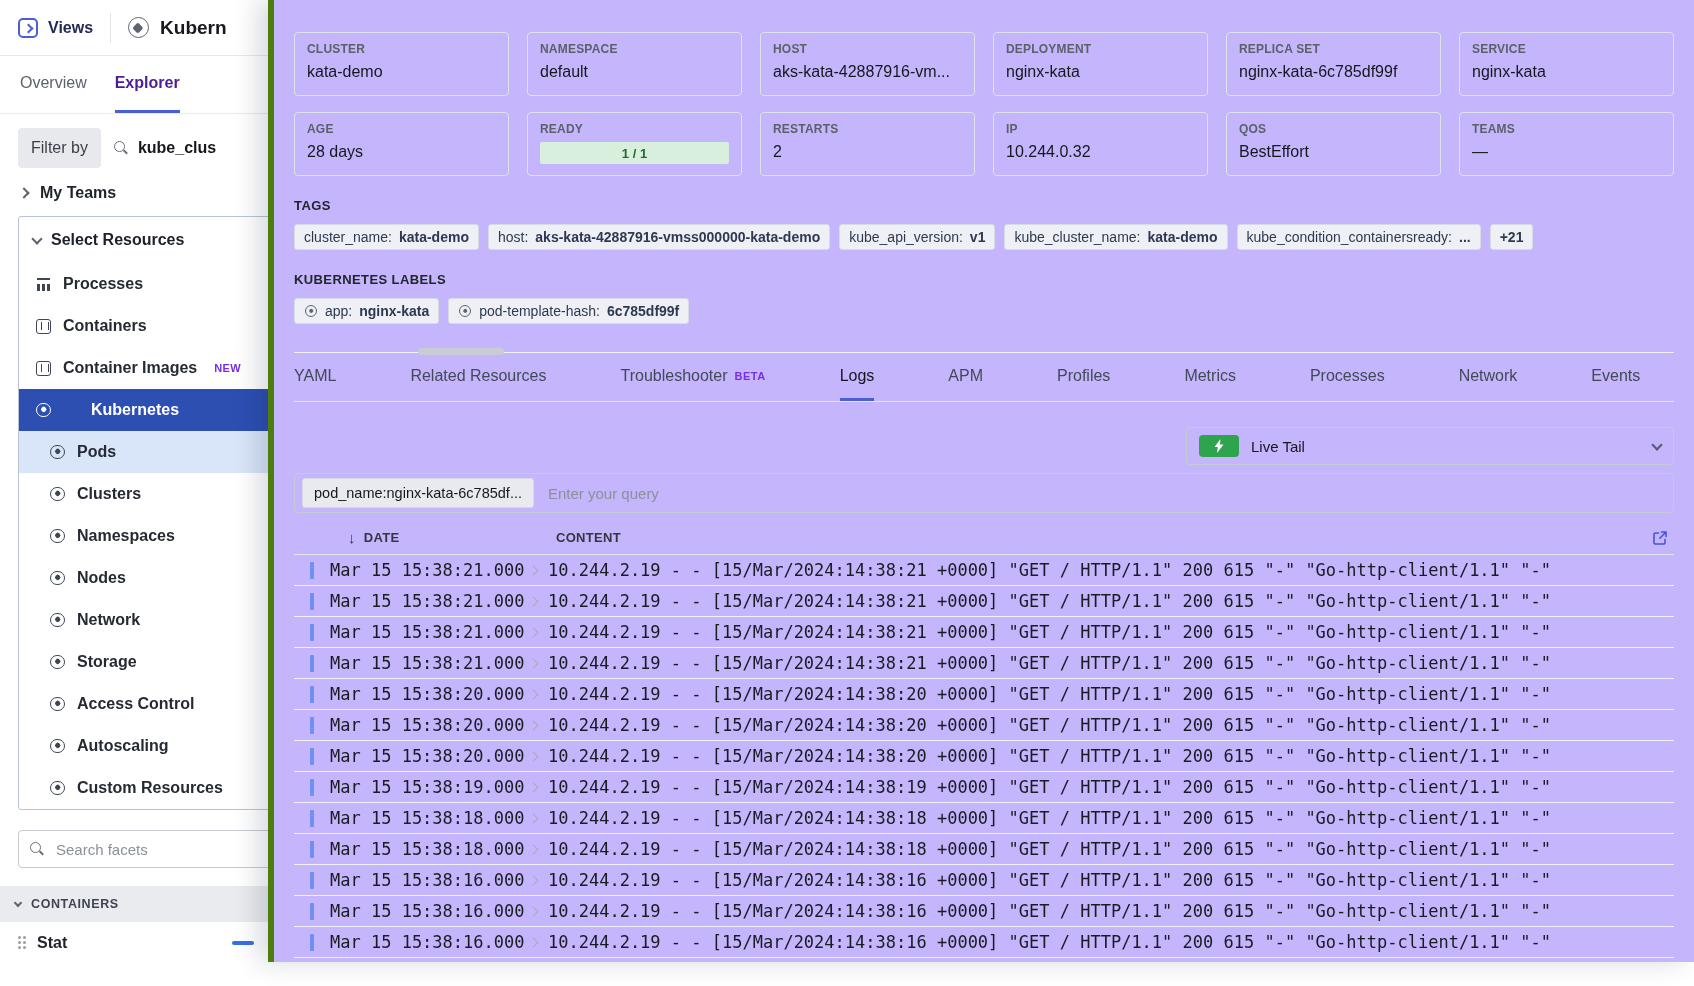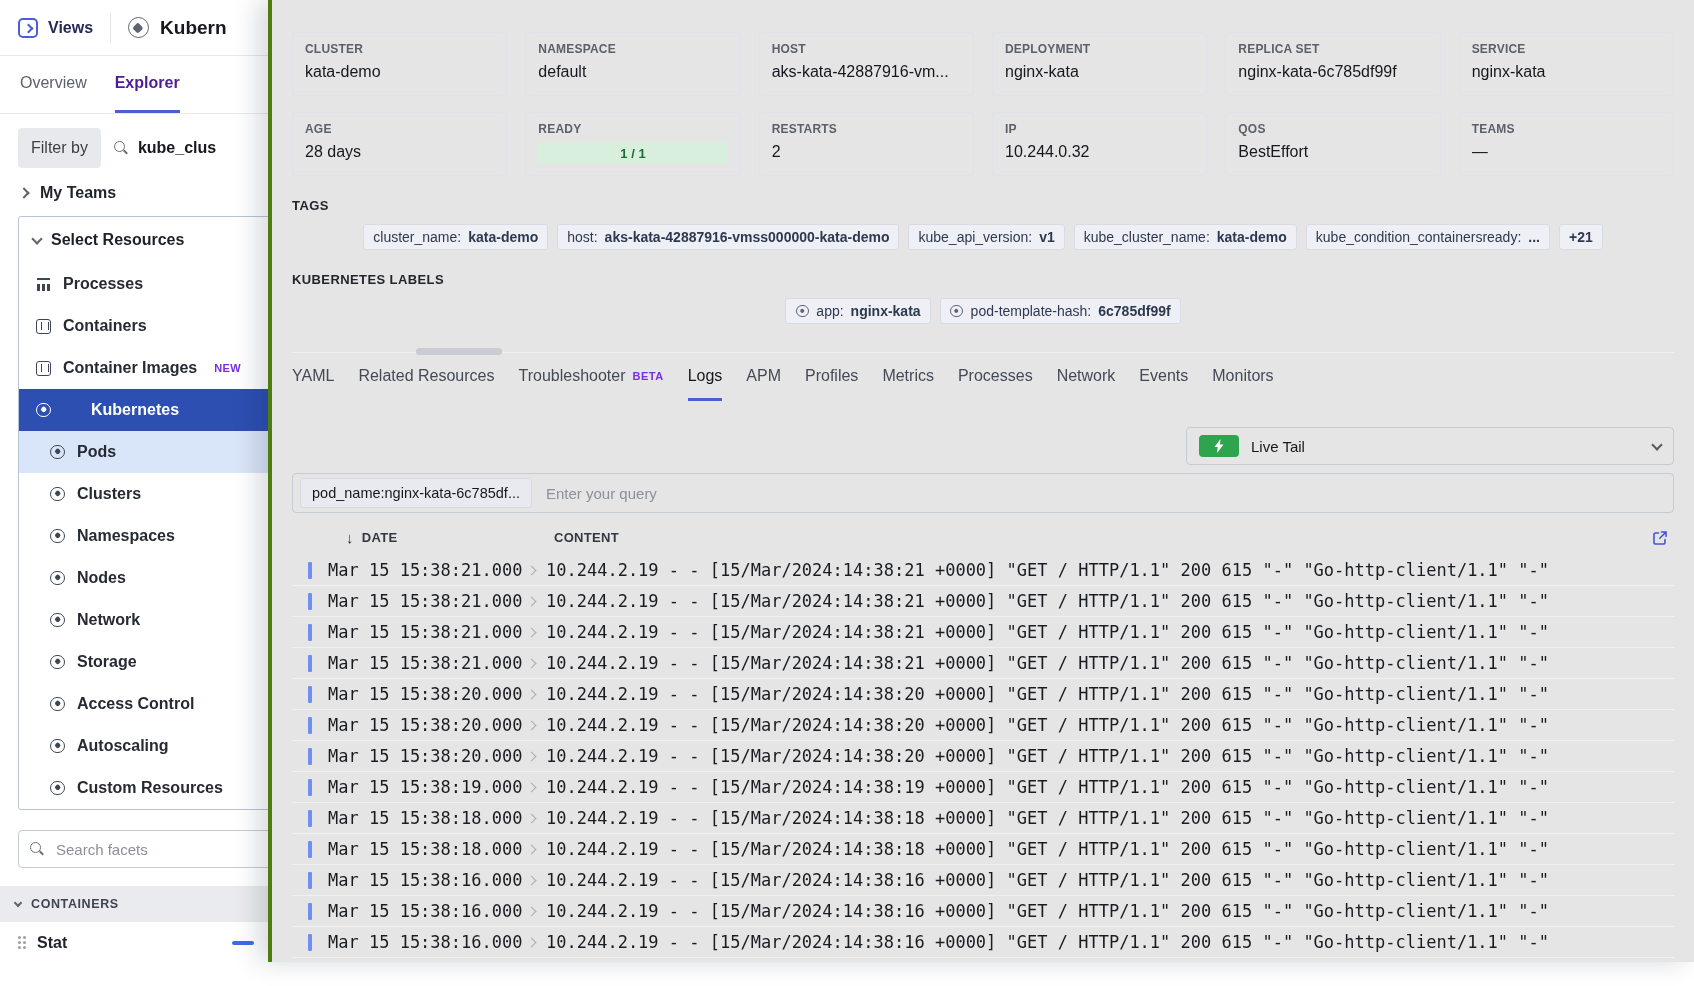--- a/index.html
+++ b/index.html
@@ -76,42 +76,42 @@
      padding-left:15px;font-size:12.5px;font-weight:700;letter-spacing:.6px;color:#3f4450;width:300px;}
 
   .facet-partial{display:flex;align-items:center;gap:10px;margin:12px 0 0 18px;width:264px;}
   .dots-icon{width:9px;height:14px;position:relative;flex:none;}
   .dots-icon::before{content:"";position:absolute;left:0;top:0;width:3px;height:3px;border-radius:50%;background:#9aa0a8;
      box-shadow:0 5px 0 #9aa0a8,0 10px 0 #9aa0a8,5px 0 0 #9aa0a8,5px 5px 0 #9aa0a8,5px 10px 0 #9aa0a8;}
   .facet-label{font-size:16px;font-weight:600;color:#1f242c;}
   .facet-spark{margin-left:auto;margin-right:28px;width:22px;height:4px;border-radius:2px;background:#3b6de8;}
 
   
-  .panel{position:absolute;left:268px;top:0;width:1426px;height:962px;background:#e5e5e5;z-index:10;
-         box-shadow:-10px 0 24px rgba(15,25,50,.16);border-left:4px solid #4d7c0f;}
+  .panel{position:absolute;left:268px;top:0;width:1426px;height:962px;background:#c4b5fd;z-index:10;
+         box-shadow:-10px 0 24px rgba(15,25,50,.16);border-left:6px solid #4d7c0f;}
   .panel-inner{padding:32px 20px 0 20px;height:100%;overflow:hidden;}
 
   .cards{display:grid;grid-template-columns:repeat(6,1fr);gap:16px 18px;}
   .card{border:1px solid #dfe2e8;border-radius:4px;padding:9px 12px 10px;min-height:64px;}
   .card-label{font-size:12px;font-weight:700;color:#5b6069;letter-spacing:.2px;white-space:nowrap;}
   .card-value{margin-top:7px;font-size:16px;color:#16181d;white-space:nowrap;overflow:hidden;text-overflow:ellipsis;}
   .card-progress{display:none;margin-top:6px;height:22px;background:var(--green-bg,#d9efdd);border-radius:2px;
      align-items:center;justify-content:center;font-size:13px;font-weight:600;color:#1e6b33;}
   .card.type-progress .card-progress{display:flex;}
 
   .section-label{margin-top:22px;font-size:13px;font-weight:700;letter-spacing:.4px;color:#22252b;}
-  .pills{display:flex;gap:9px;margin-top:11px;flex-wrap:nowrap;overflow:hidden;justify-content:center;}
+  .pills{display:flex;gap:9px;margin-top:11px;flex-wrap:nowrap;overflow:hidden;}
   .pills-host{display:contents;}
   .pill{display:inline-flex;align-items:center;gap:7px;background:#eef0f6;border:1px solid #d7dbe4;border-radius:3px;
      padding:4px 9px;font-size:14px;color:#2e3950;white-space:nowrap;cursor:pointer;}
   .pill b{font-weight:700;color:#2e3950;}
   .pill.more{font-weight:700;}
   .pill-k8s{width:14px;height:14px;color:#5d6575;flex:none;}
 
-  .tabs{margin-top:28px;display:flex;gap:24px;height:50px;align-items:stretch;position:relative;
+  .tabs{margin-top:28px;display:flex;gap:74px;height:50px;align-items:stretch;position:relative;
         border-bottom:1px solid #e3e5e8;border-top:1px solid #eef0f2;}
   .scroll-thumb{position:absolute;top:-5px;left:124px;width:86px;height:7px;border-radius:4px;background:#c9ccd2;}
   .tab{display:flex;align-items:center;font-size:16px;color:#434956;border-bottom:3px solid transparent;white-space:nowrap;cursor:pointer;}
   .tab.active{color:#14161b;border-bottom-color:var(--accent,#4a5fd5);}
   .beta{color:var(--beta-purple,#7a2fe0);font-size:11px;font-weight:700;margin-left:7px;letter-spacing:.5px;}
   .beta:empty{display:none;}
 
   .livetail-row{margin-top:25px;display:flex;justify-content:flex-end;}
   .livetail{width:488px;height:38px;border:1px solid #c6cbd2;border-radius:4px;display:flex;align-items:center;
      padding:0 12px;gap:12px;cursor:pointer;}

